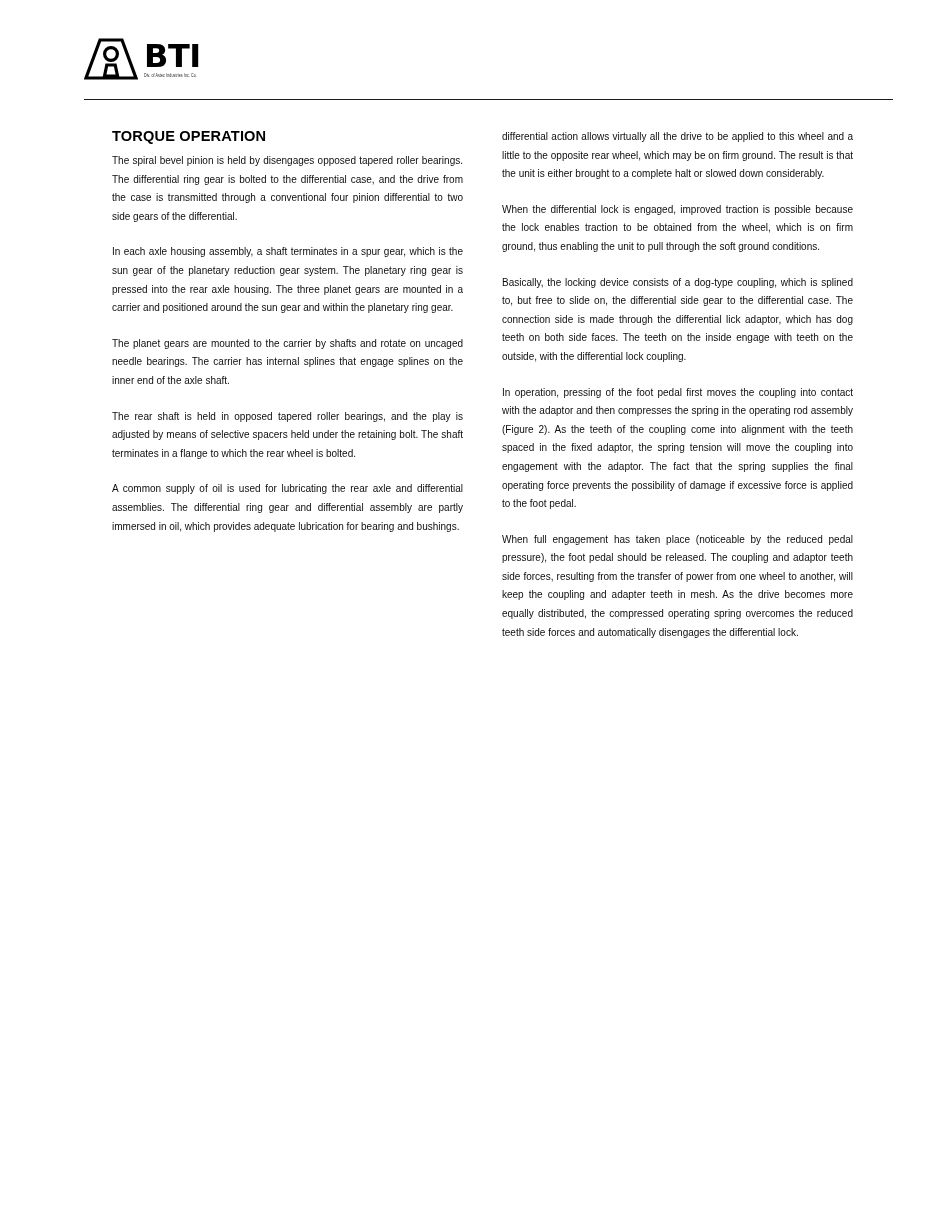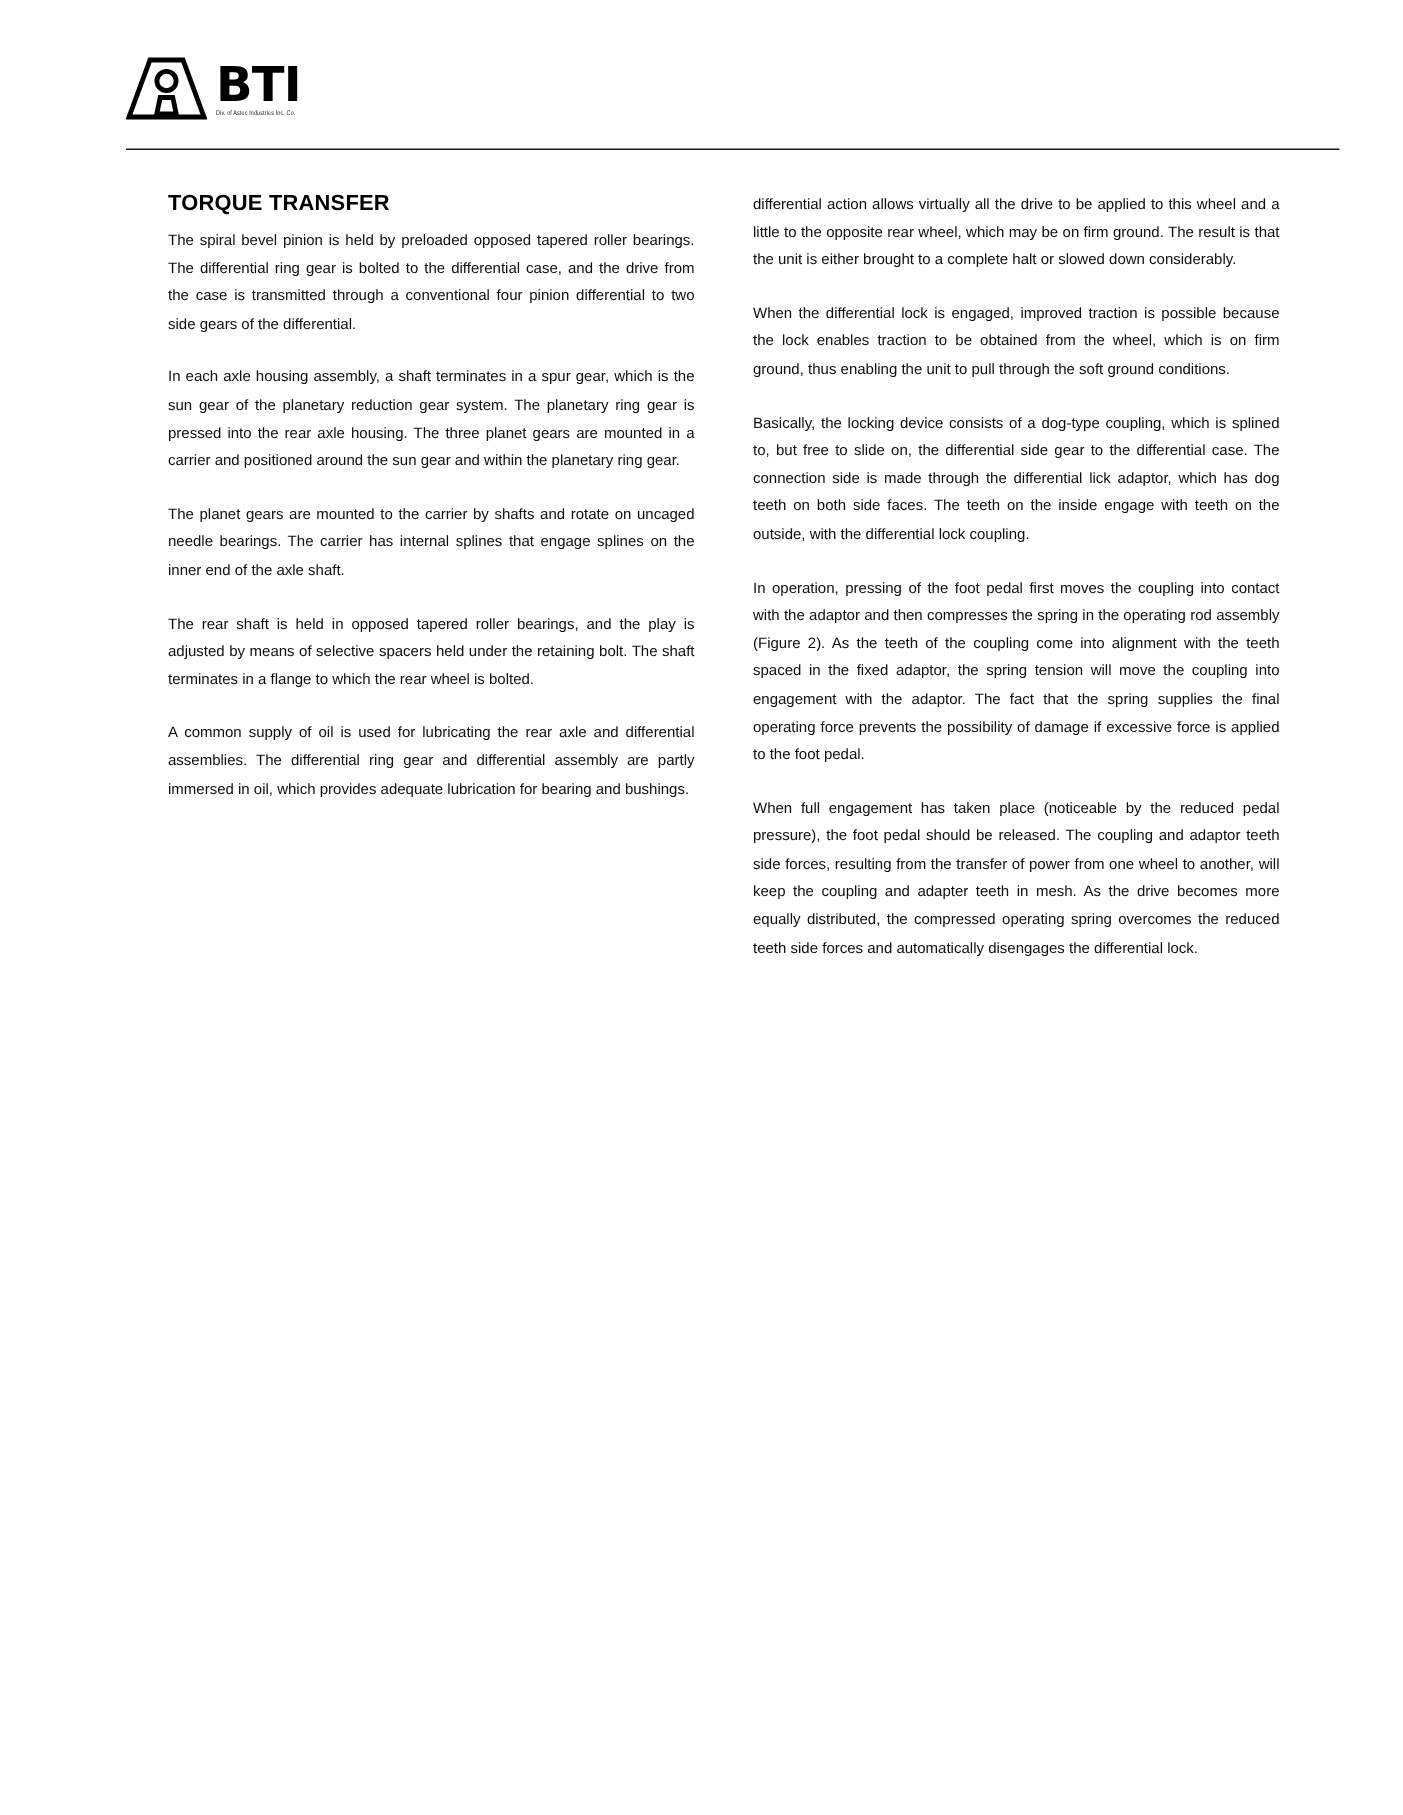--- a/index.html
+++ b/index.html
@@ -131,22 +131,22 @@
         <span class="logo-tagline">Div. of Astec Industries Inc. Co.</span>
       </div>
     </div>
     <div class="header-rule"></div>
   </div>
 
   <div class="content">
 
     <div class="column left">
 
-      <h2 class="section-heading">TORQUE TRANSFER</h2>
-      <p class="body-text">The spiral bevel pinion is held by preloaded opposed tapered roller bearings. The differential ring gear is bolted to the differential case, and the drive from the case is transmitted through a conventional four pinion differential to two side gears of the differential.</p>
+      <h2 class="section-heading">TORQUE OPERATION</h2>
+      <p class="body-text">The spiral bevel pinion is held by disengages opposed tapered roller bearings. The differential ring gear is bolted to the differential case, and the drive from the case is transmitted through a conventional four pinion differential to two side gears of the differential.</p>
       <p class="body-text">In each axle housing assembly, a shaft terminates in a spur gear, which is the sun gear of the planetary reduction gear system. The planetary ring gear is pressed into the rear axle housing. The three planet gears are mounted in a carrier and positioned around the sun gear and within the planetary ring gear.</p>
       <p class="body-text">The planet gears are mounted to the carrier by shafts and rotate on uncaged needle bearings. The carrier has internal splines that engage splines on the inner end of the axle shaft.</p>
       <p class="body-text">The rear shaft is held in opposed tapered roller bearings, and the play is adjusted by means of selective spacers held under the retaining bolt. The shaft terminates in a flange to which the rear wheel is bolted.</p>
       <p class="body-text">A common supply of oil is used for lubricating the rear axle and differential assemblies. The differential ring gear and differential assembly are partly immersed in oil, which provides adequate lubrication for bearing and bushings.</p>
 
 
     </div>
 
     <div class="column right">
       <p class="body-text">differential action allows virtually all the drive to be applied to this wheel and a little to the opposite rear wheel, which may be on firm ground. The result is that the unit is either brought to a complete halt or slowed down considerably.</p>

